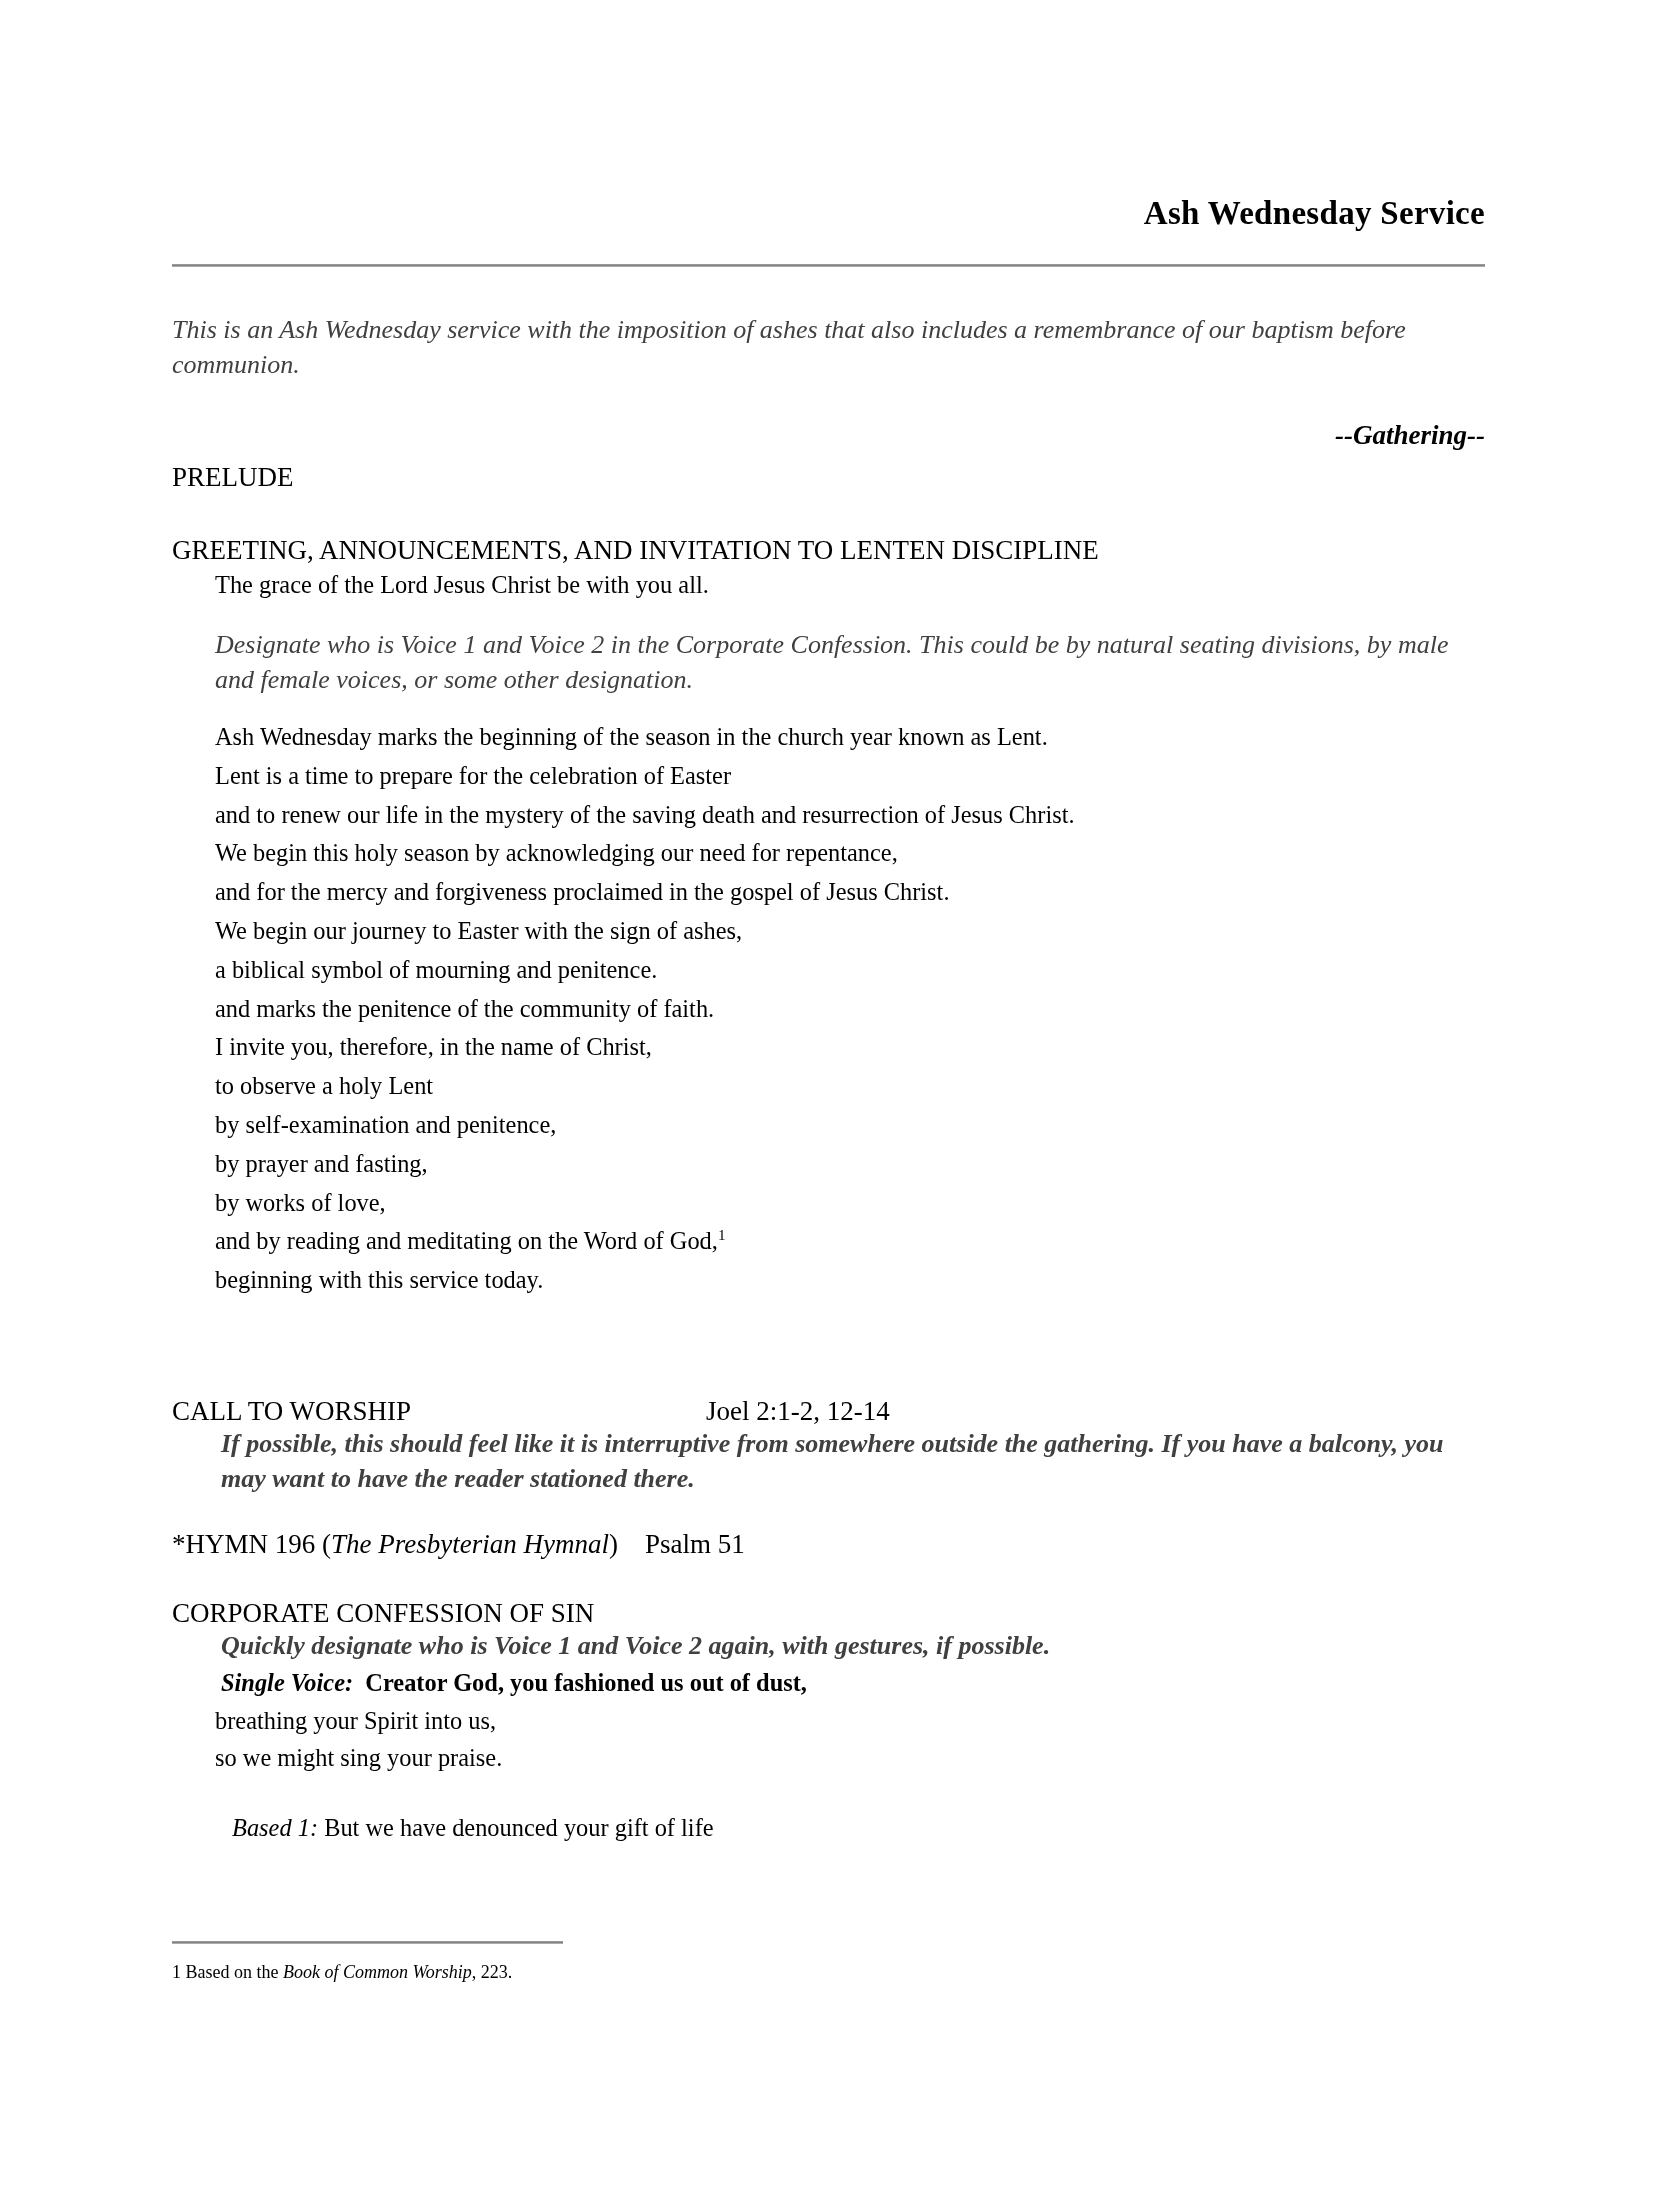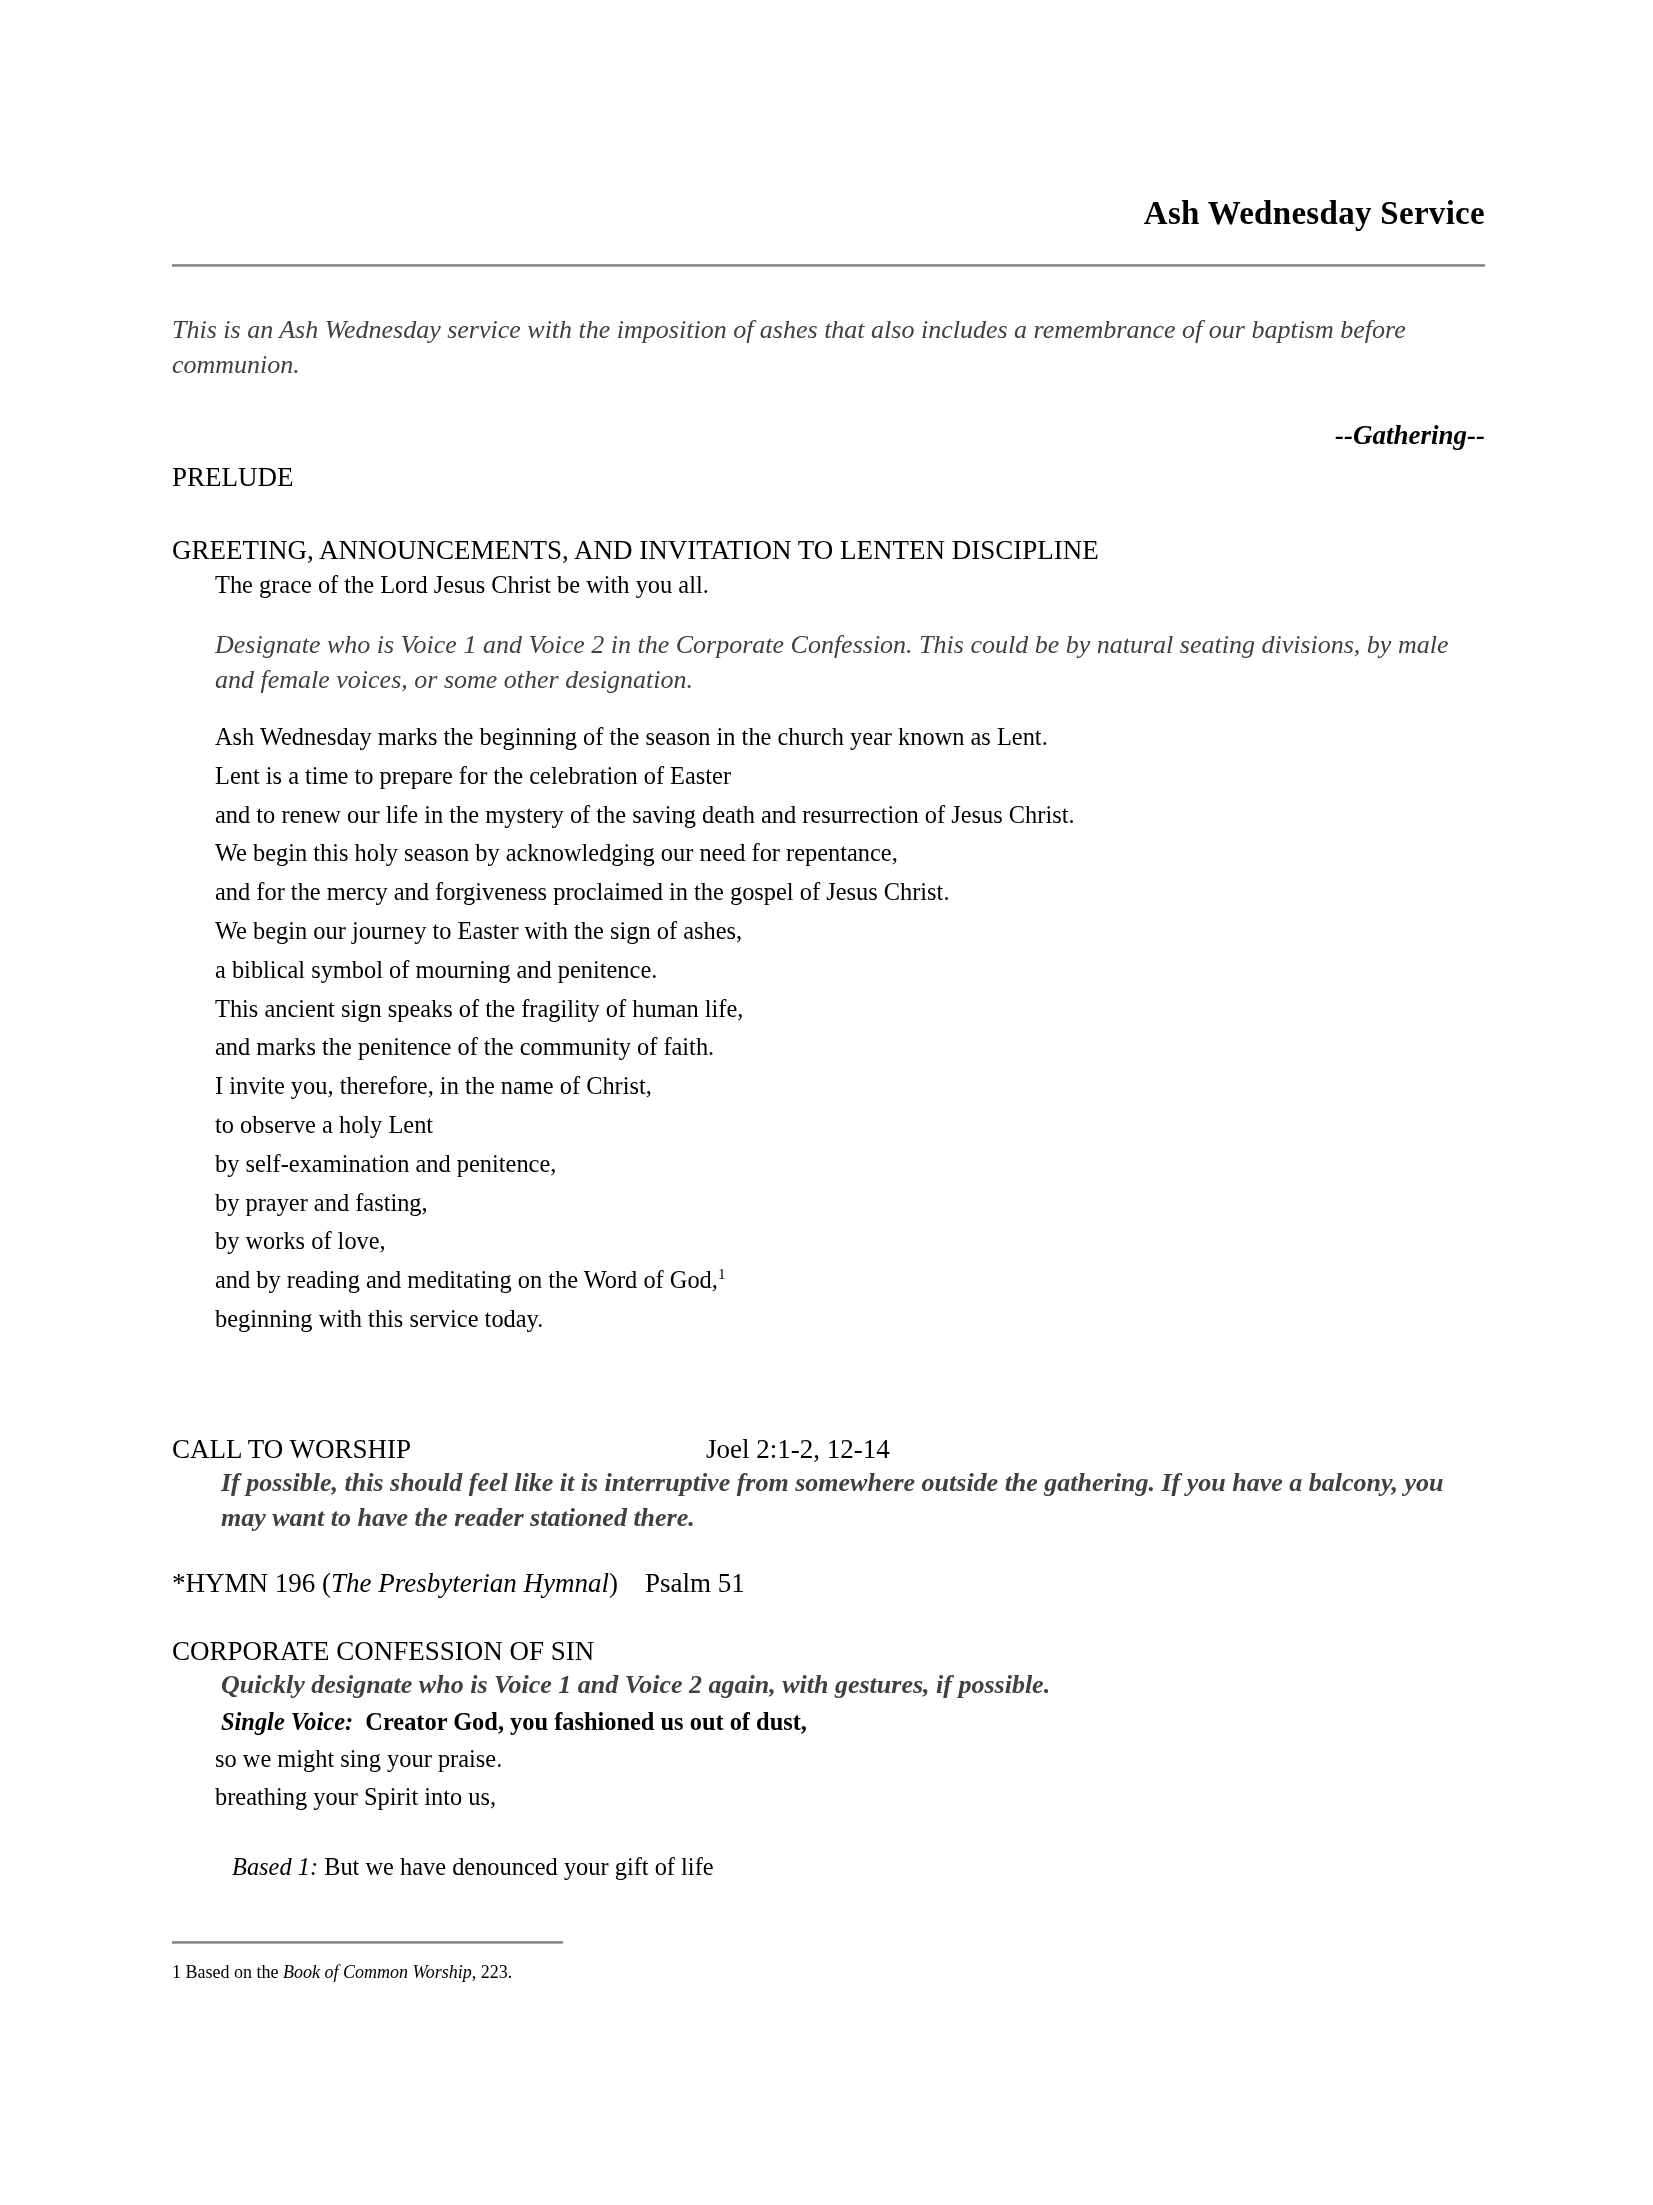--- a/index.html
+++ b/index.html
@@ -177,21 +177,20 @@
     <div class="sp-26"></div>
 
     <div>
       <p class="verse">Ash Wednesday marks the beginning of the season in the church year known as Lent.</p>
       <p class="verse">Lent is a time to prepare for the celebration of Easter</p>
       <p class="verse">and to renew our life in the mystery of the saving death and resurrection of Jesus Christ.</p>
       <p class="verse">We begin this holy season by acknowledging our need for repentance,</p>
       <p class="verse">and for the mercy and forgiveness proclaimed in the gospel of Jesus Christ.</p>
       <p class="verse">We begin our journey to Easter with the sign of ashes,</p>
       <p class="verse">a biblical symbol of mourning and penitence.</p>
-      <p class="verse">This ancient sign speaks of the fragility of human life,</p>
       <p class="verse">and marks the penitence of the community of faith.</p>
       <p class="verse">I invite you, therefore, in the name of Christ,</p>
       <p class="verse">to observe a holy Lent</p>
       <p class="verse">by self-examination and penitence,</p>
       <p class="verse">by prayer and fasting,</p>
       <p class="verse">by works of love,</p>
       <p class="verse"><span>and by reading and meditating on the Word of God,</span><sup class="fn">1</sup></p>
       <p class="verse">beginning with this service today.</p>
     </div>
 
@@ -210,23 +209,23 @@
     <p class="heading hymn-line"><span>*HYMN 196 (</span><span class="ital">The Presbyterian Hymnal</span><span>)</span>&nbsp;&nbsp;&nbsp;&nbsp;<span>Psalm 51</span></p>
 
     <div class="sp-46"></div>
 
     <p class="heading">CORPORATE CONFESSION OF SIN</p>
 
     <p class="red-note indent-2">Quickly designate who is Voice 1 and Voice 2 again, with gestures, if possible.</p>
 
     <p class="body-line indent-2"><span class="ital">Single Voice:</span>&nbsp;&nbsp;<span>Creator God, you fashioned us out of dust,</span></p>
 
+    <p class="body-line indent-1">breathing your Spirit into us,</p>
+
     <p class="body-line indent-1">so we might sing your praise.</p>
-
-    <p class="body-line indent-1">breathing your Spirit into us,</p>
 
     <div class="sp-40"></div>
 
     <p class="body-line indent-3"><span class="ital">Based 1:</span>&nbsp;<span class="bold">But we have denounced your gift of life</span></p>
 
   </div>
 
   <div class="footnote-zone">
     <div class="footnote-rule"></div>
     <p class="footnote-text"><span>1</span>&nbsp;<span>Based on the </span><span class="ital">Book of Common Worship</span><span>, 223.</span></p>

